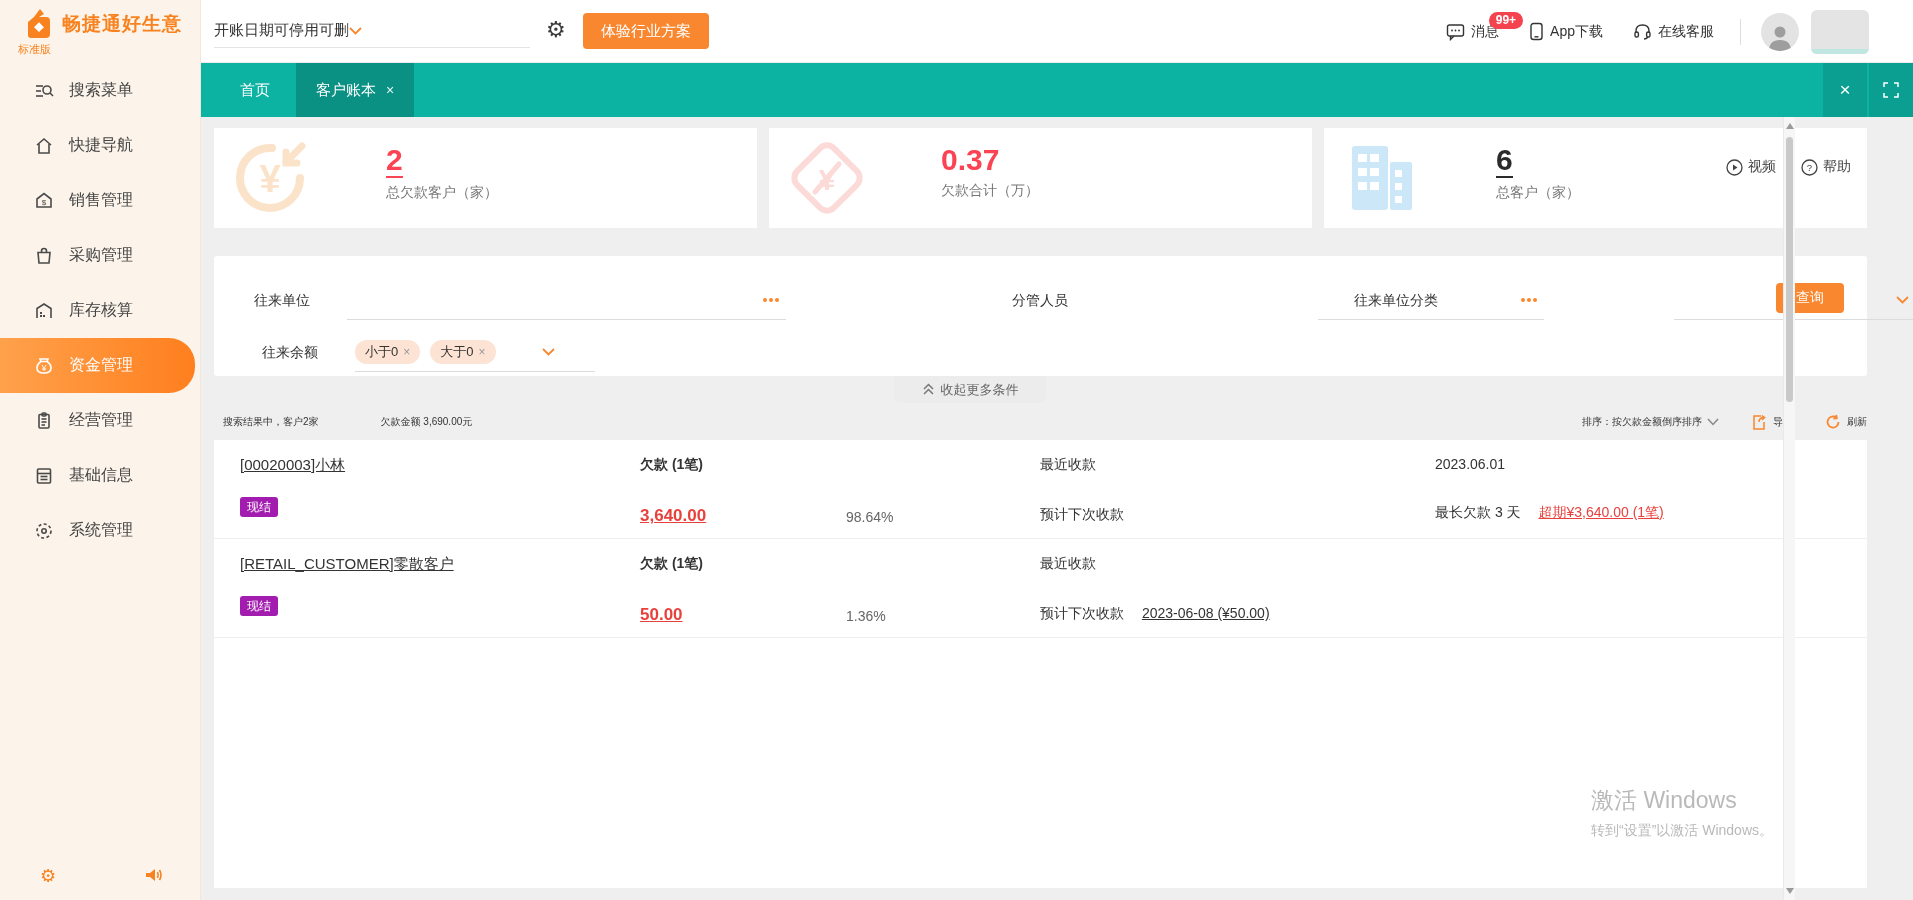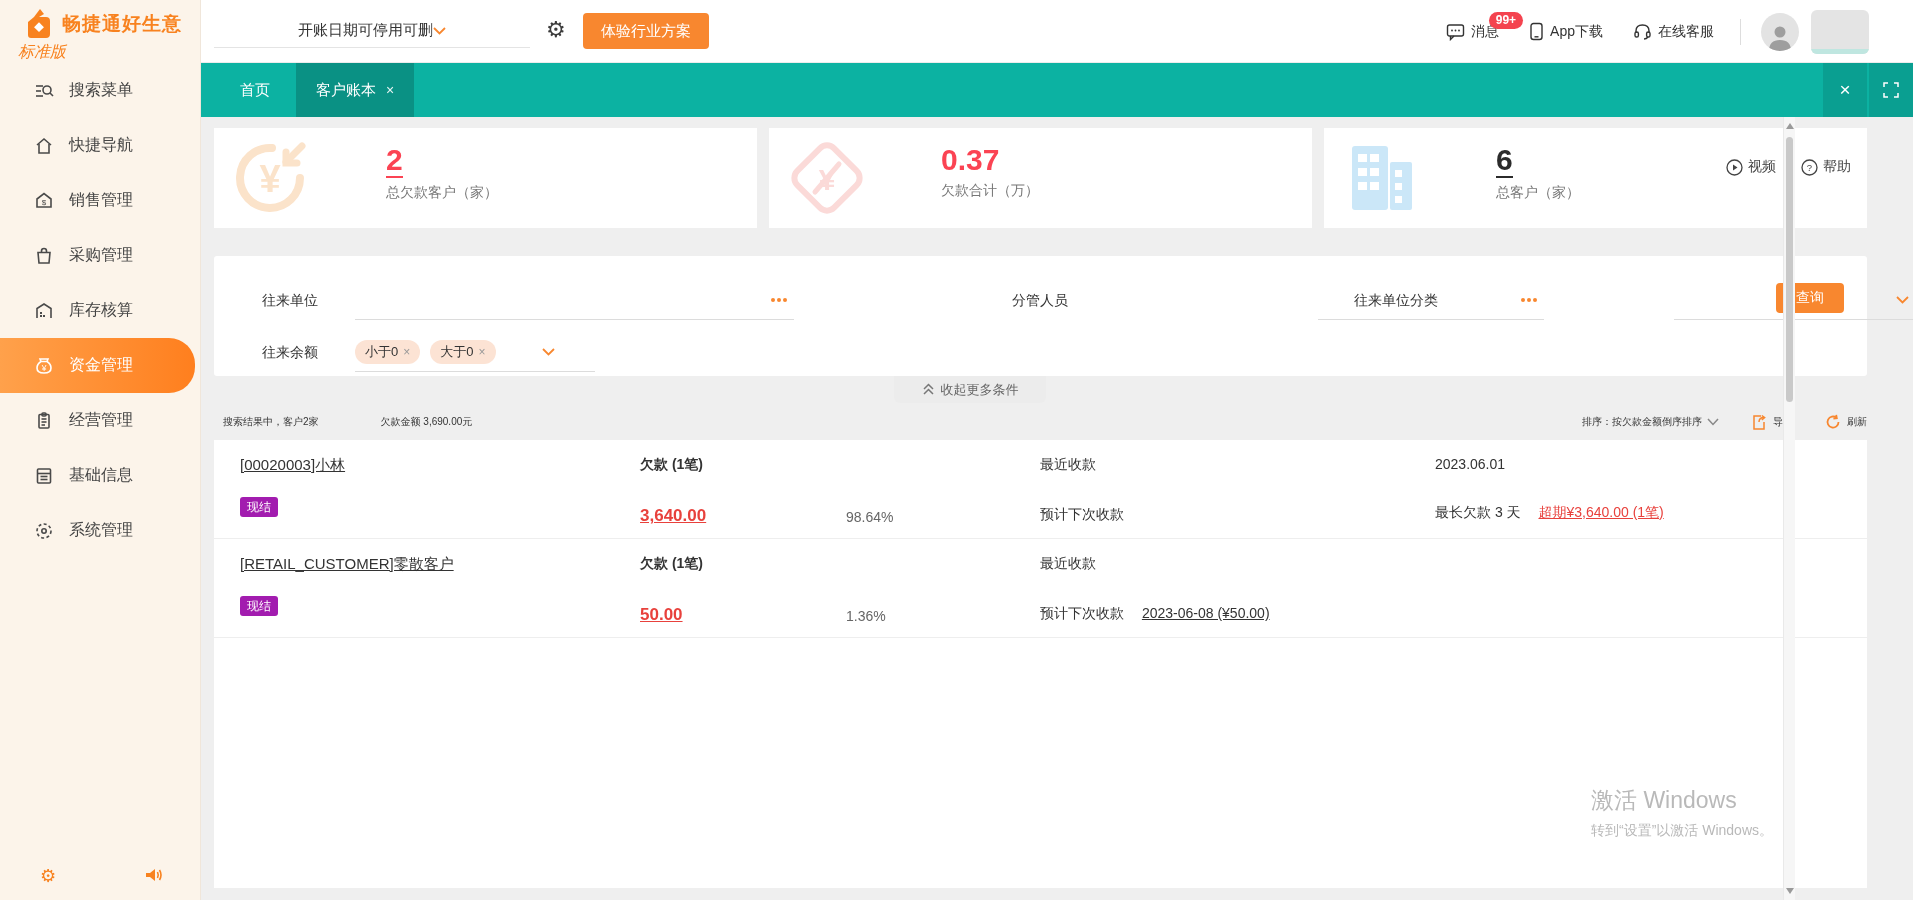--- a/index.html
+++ b/index.html
@@ -7,38 +7,38 @@
     font-family:"Liberation Sans","DejaVu Sans",sans-serif; color:#333; background:#efefef; }
   .app { position:relative; width:1795px; height:900px; }
 
   
   .sidebar { position:absolute; left:0; top:0; width:201px; height:900px;
     background:#fcf4ea; border-right:1px solid #f0e6da; z-index:5; }
   .logo-area { position:relative; height:63px; padding:8px 0 0 24px; }
   .logo-row { display:flex; align-items:center; }
   .logo-mark { width:30px; height:32px; }
   .logo-title { margin-left:8px; font-size:19px; font-weight:bold; color:#f8821f; letter-spacing:1px; }
-  .logo-edition { margin-top:2px; margin-left:-6px; font-size:16px; color:#f8821f;font-style:italic; }
+  .logo-edition { margin-top:2px; margin-left:-6px; font-size:11px; color:#f8821f; }
   .menu { position:absolute; top:63px; left:0; right:0; }
   .menu-item { display:flex; align-items:center; height:55px; padding-left:33px; cursor:pointer;
     font-size:16px; color:#454545; }
   .menu-item .mi-icon { width:22px; height:22px; margin-right:14px; display:flex; align-items:center; justify-content:center; }
   .menu-item svg { stroke:#4a4a4a; }
   .menu-item.active { width:195px; background:linear-gradient(90deg,#ffa14b,#ff7f1e);
     border-radius:0 26px 26px 0; color:#fff; }
   .menu-item.active svg { stroke:#fff; }
   .sidebar-footer { position:absolute; bottom:0; left:0; right:0; height:50px;
     display:flex; align-items:center; justify-content:space-between; padding:0 36px 0 40px; }
   .sidebar-footer .ft-ic { color:#f8821f; font-size:18px; cursor:pointer; }
 
   
   .topbar { position:absolute; left:201px; top:0; width:1712px; height:63px; background:#fff;
     border-bottom:1px solid #ececec; display:flex; align-items:center; z-index:4; }
   .account-select { position:absolute; left:13px; top:14px; width:316px; height:34px;
-    border-bottom:1px solid #e4e4e4; display:flex; align-items:center; justify-content:center;
+    border-bottom:1px solid #e4e4e4; display:flex; align-items:center; justify-content:flex-start;
     font-size:15px; color:#333; cursor:pointer; }
   .top-gear { position:absolute; left:345px; top:17px; font-size:22px; color:#3c3c3c; cursor:pointer;
     font-family:"DejaVu Sans",sans-serif; }
   .exp-btn { position:absolute; left:382px; top:13px; height:36px; padding:0 18px; border:none;
     background:#f8872f; color:#fff; font-size:15px; border-radius:4px; cursor:pointer;
     font-family:inherit; }
   .top-right { position:absolute; right:44px; top:0; height:63px; display:flex; align-items:center; }
   .tr-group { display:flex; align-items:center; margin-left:30px; font-size:14px; color:#333; cursor:pointer; position:relative; }
   .tr-group svg { margin-right:6px; }
   .badge { position:absolute; top:-11px; right:-24px; background:#f4434f; color:#fff; font-size:12px;
@@ -388,21 +388,21 @@
               <circle cx="8.5" cy="8.5" r="7.5"></circle>
               <text x="8.5" y="12" font-size="9.5" text-anchor="middle" fill="#444" stroke="none">?</text>
             </svg>
             <span>帮助</span>
           </span>
         </div>
       </div>
     </div>
 
     <div class="filter-card">
-      <div class="f-field" style="top:24px; left:48px; width:532px;">
+      <div class="f-field" style="top:24px; left:40px; width:532px;">
         <span class="f-label">往来单位</span>
         <div class="f-input" style="left:93px; width:439px;">
           <svg width="18" height="6" viewBox="0 0 18 6">
             <circle cx="3" cy="3" r="2" fill="#f8872f"></circle>
               <circle cx="9" cy="3" r="2" fill="#f8872f"></circle>
               <circle cx="15" cy="3" r="2" fill="#f8872f"></circle>
           </svg>
         </div>
       </div>
       <div class="f-field" style="top:24px; left:798px; width:532px;">

